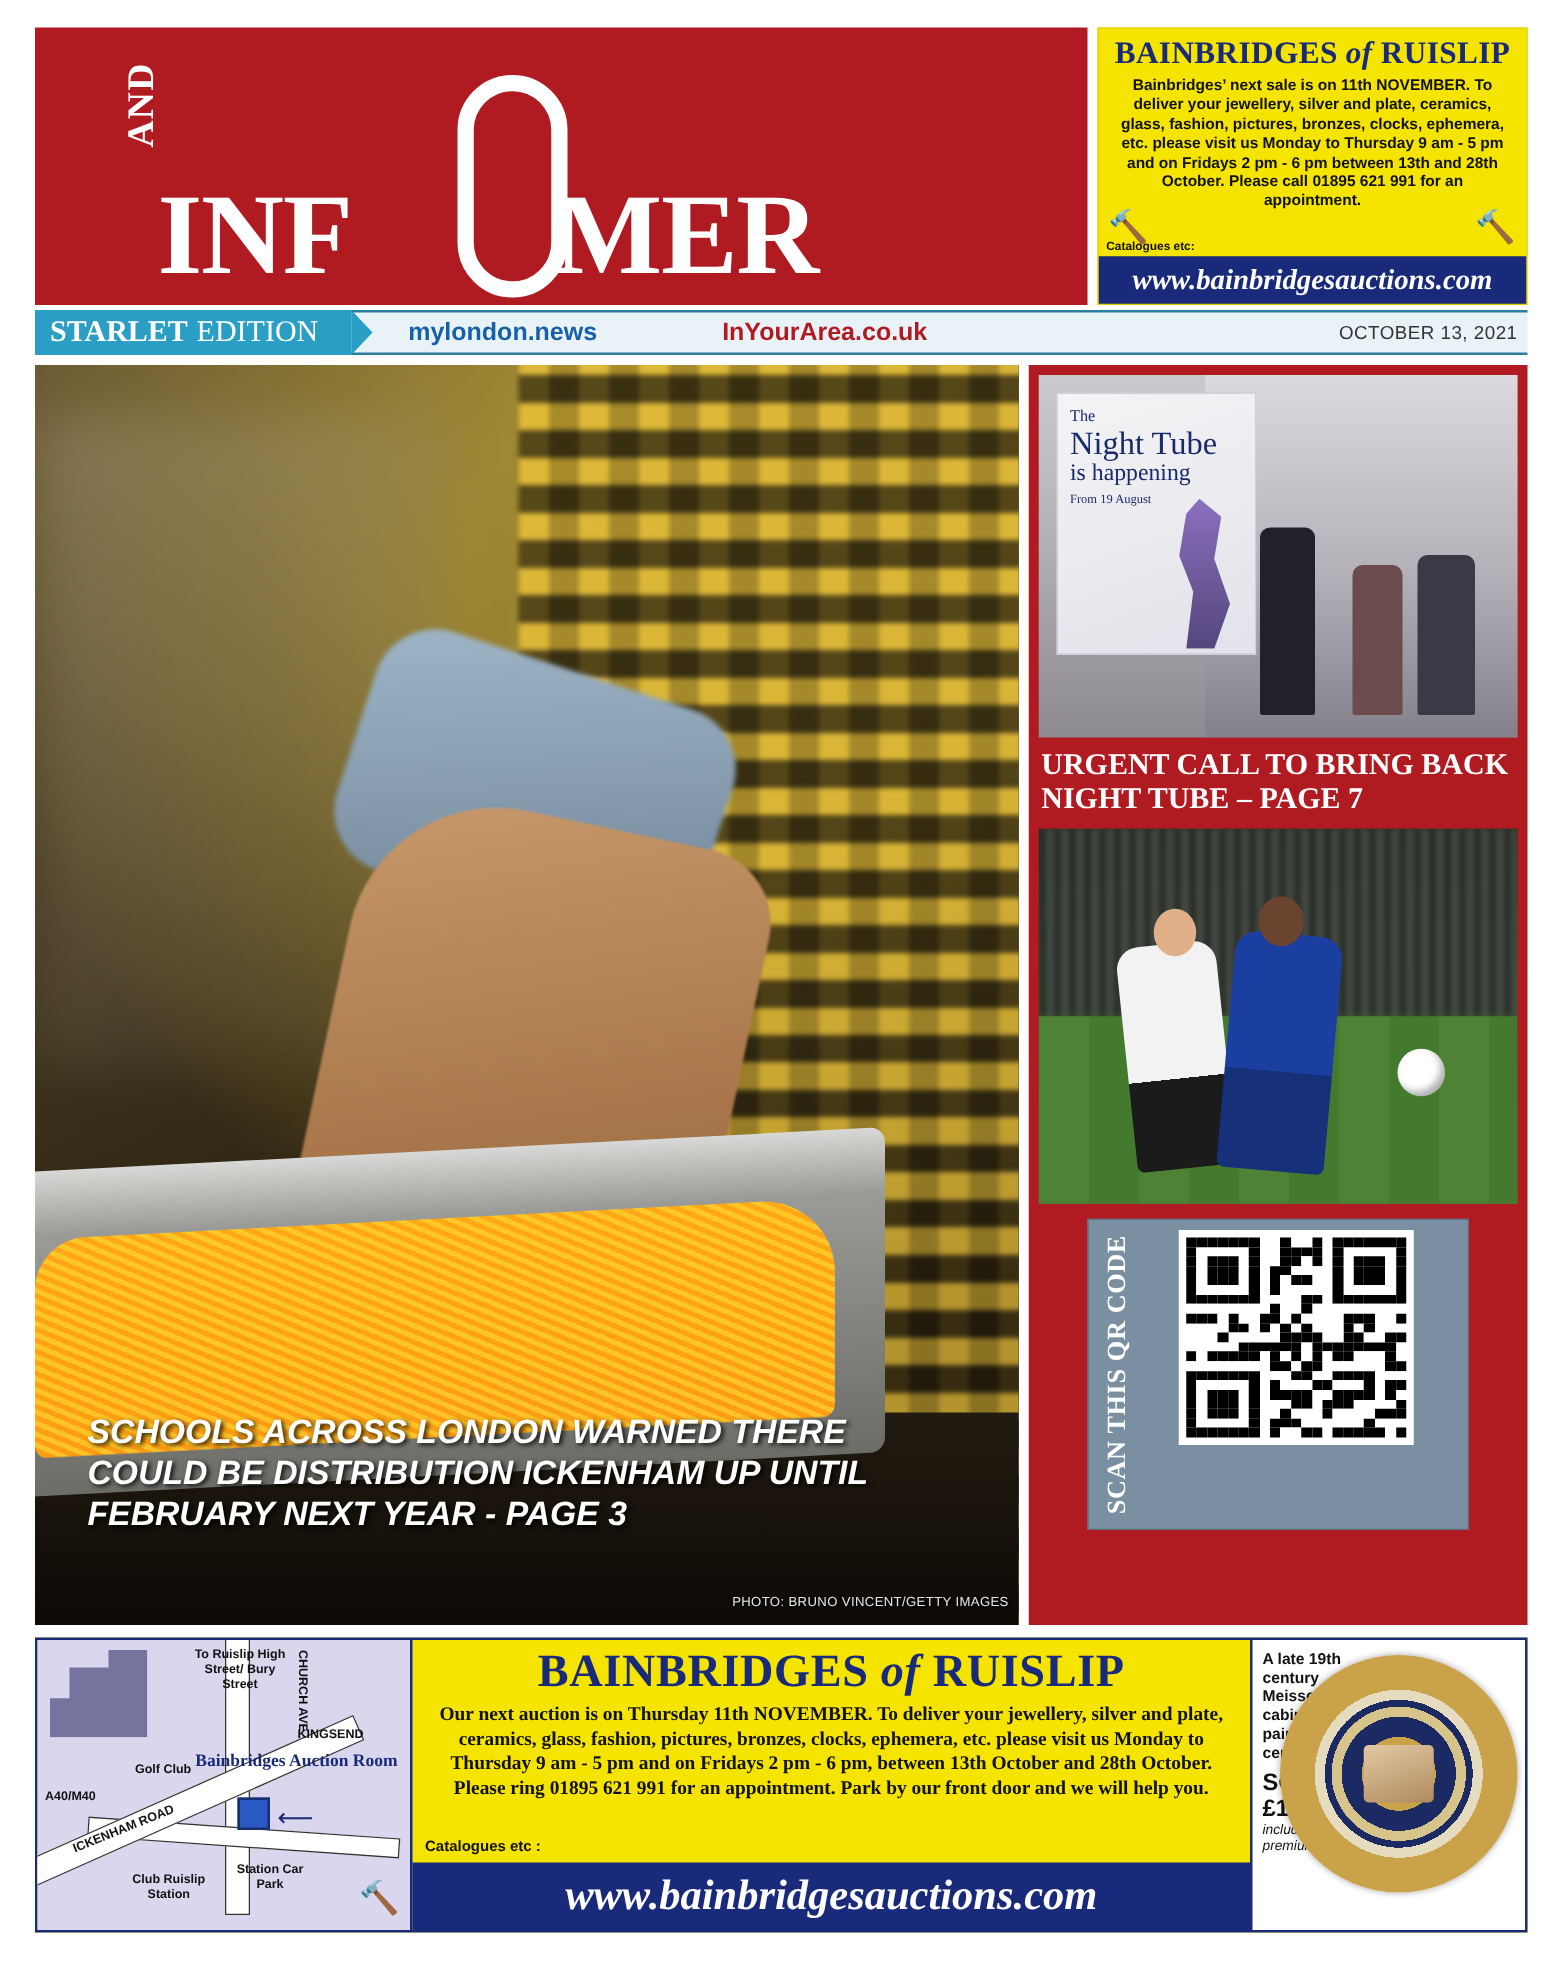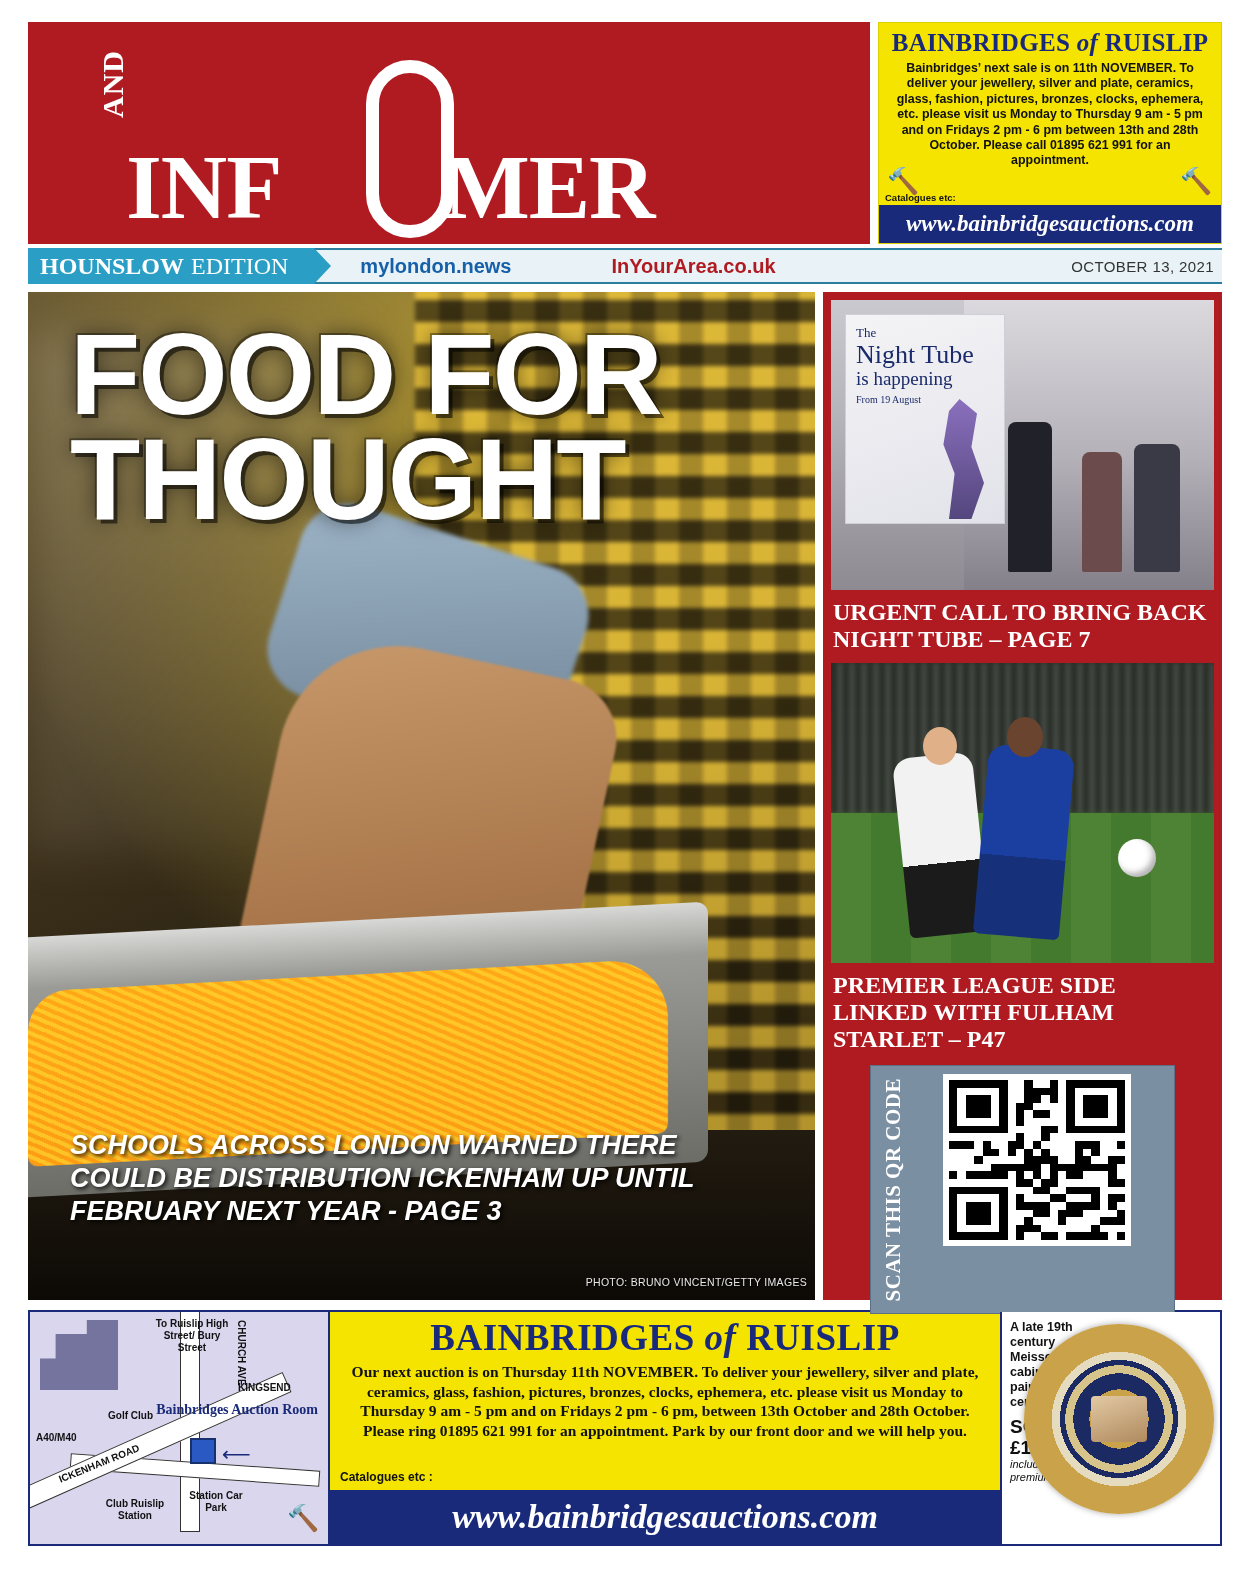--- a/index.html
+++ b/index.html
@@ -534,43 +534,39 @@
       <span class="gavel right">🔨</span>
       <div class="bain-top-catalogues">Catalogues etc:</div>
       <div class="bain-top-url-bar">
         <span class="bain-top-url">www.bainbridgesauctions.com</span>
       </div>
     </div>
   </div>
 
   <div class="edition-bar">
     <div class="edition-tag">
-      <b>HOUNSLOW</b>
+      <b>STARLET</b>
       <span>EDITION</span>
     </div>
     <span class="edition-site1">mylondon.news</span>
     <span class="edition-site2">InYourArea.co.uk</span>
     <span class="edition-date">OCTOBER 13, 2021</span>
   </div>
 
   <div class="content">
 
     <div class="lead">
       <div class="lead-photo">
         <div class="blur-left"></div>
         <div class="grid-panel"></div>
         <div class="sleeve"></div>
         <div class="arm"></div>
         <div class="counter"></div>
         <div class="tray"></div>
         <div class="rice"></div>
-      </div>
-      <div class="headline">
-        <div>FOOD FOR</div>
-        <div>THOUGHT</div>
       </div>
       <div class="lead-caption">
         <span>SCHOOLS ACROSS LONDON WARNED THERE COULD BE DISTRIBUTION ICKENHAM UP UNTIL FEBRUARY NEXT YEAR - </span><span class="page-ref">PAGE 3</span>
       </div>
       <div class="photo-credit">PHOTO: BRUNO VINCENT/GETTY IMAGES</div>
     </div>
 
     <div class="rail">
 
       <div class="rail-photo1">
@@ -591,21 +587,20 @@
 
       <div class="rail-photo2">
         <div class="crowd"></div>
         <div class="pitch"></div>
         <div class="player-white"></div>
         <div class="head-a"></div>
         <div class="player-blue"></div>
         <div class="head-b"></div>
         <div class="ball"></div>
       </div>
-      <div class="rail-cap">PREMIER LEAGUE SIDE LINKED WITH FULHAM STARLET – P47</div>
 
       <div class="qr-block">
         <div class="qr-side">SCAN THIS QR CODE</div>
         <div class="qr-right">
           <div class="qr-img">
             <div class="qr-cells" id="qr-cells">
                 <i></i>
                 <i></i>
                 <i></i>
                 <i></i>

